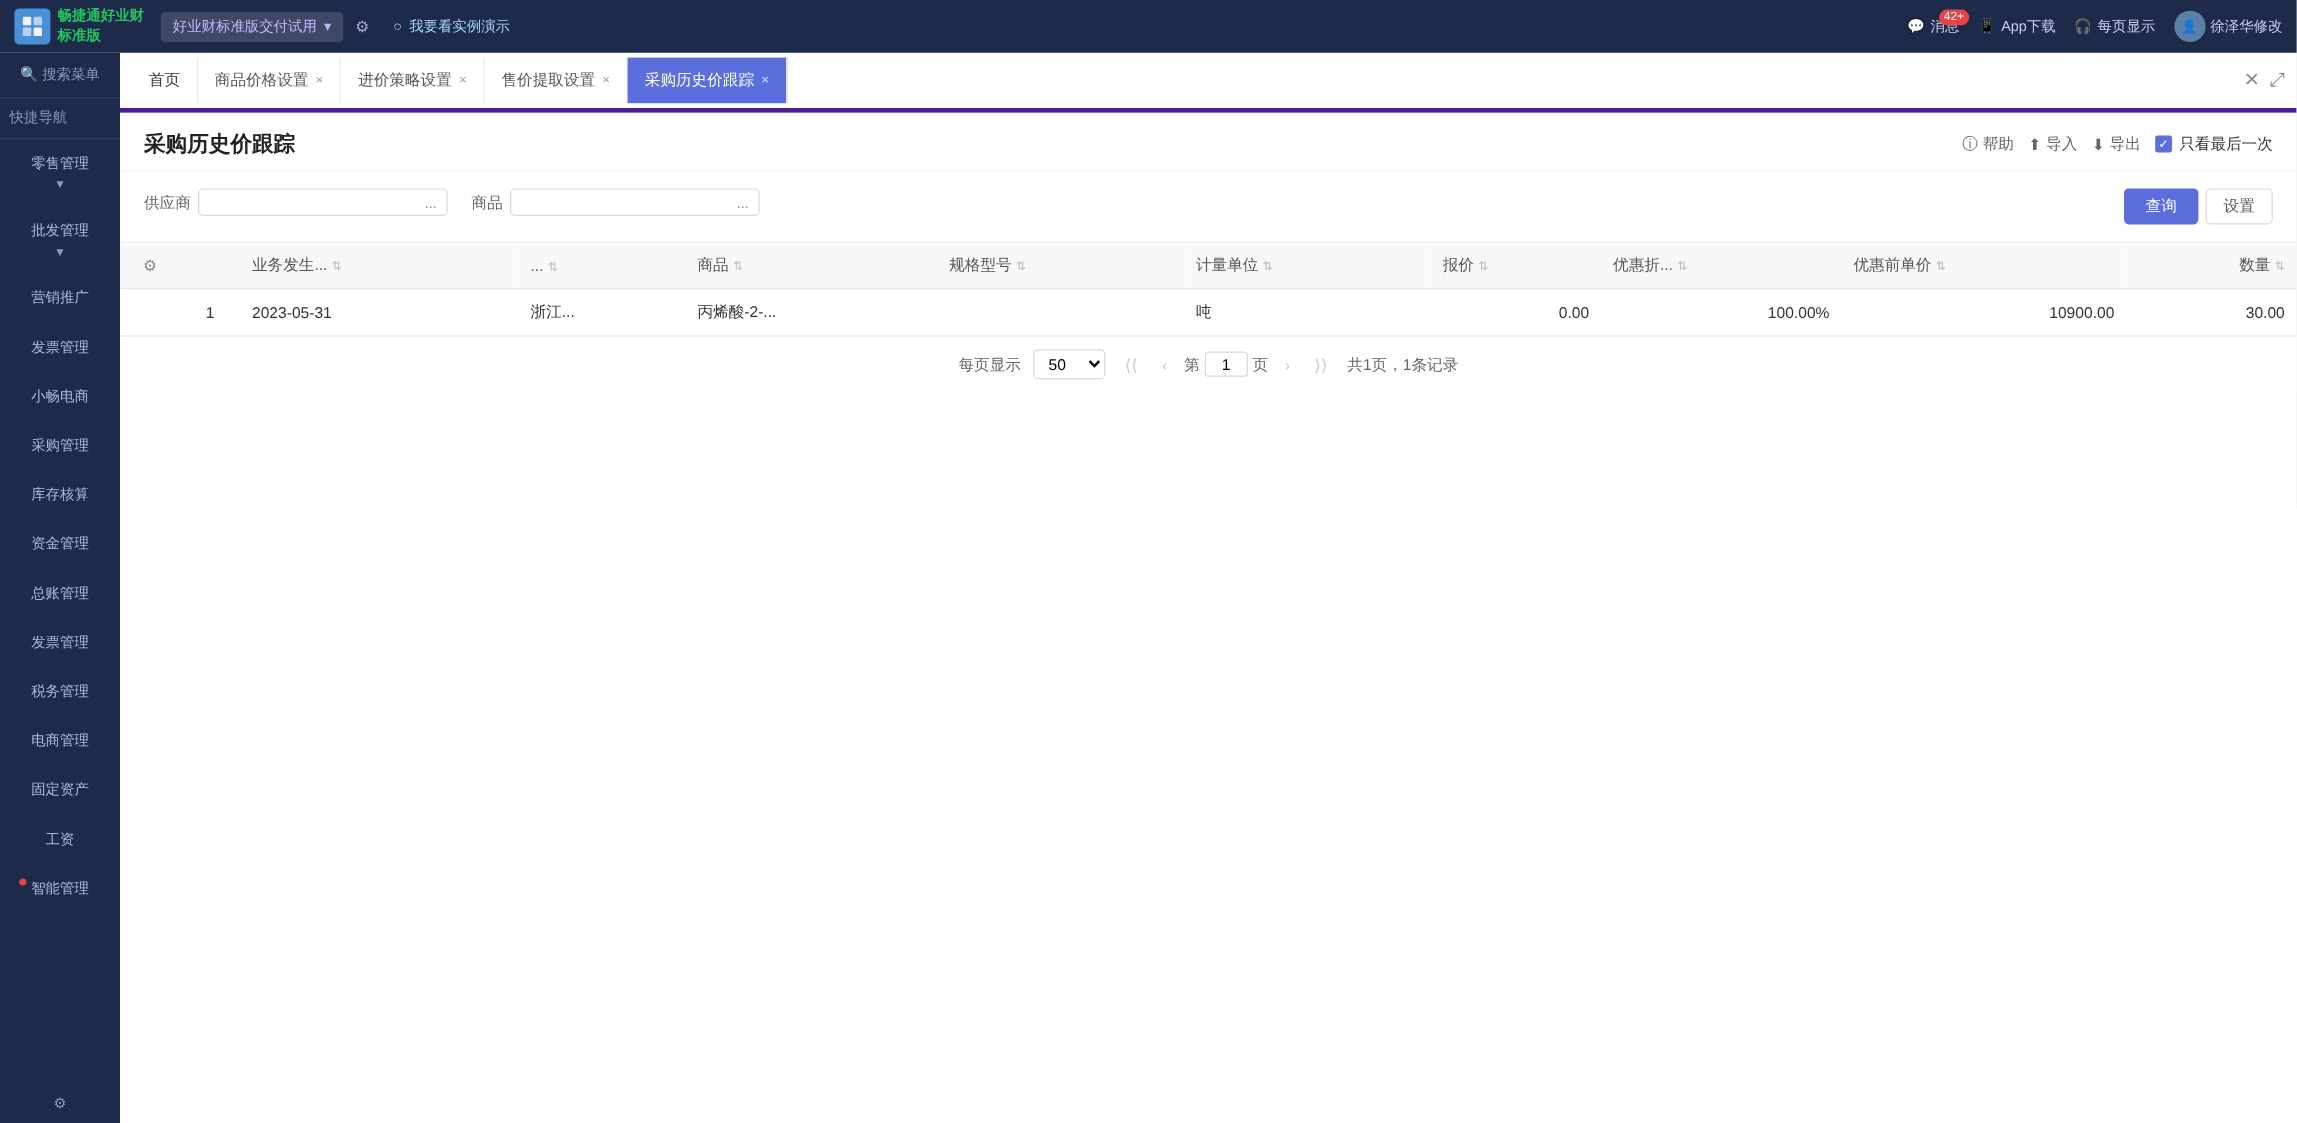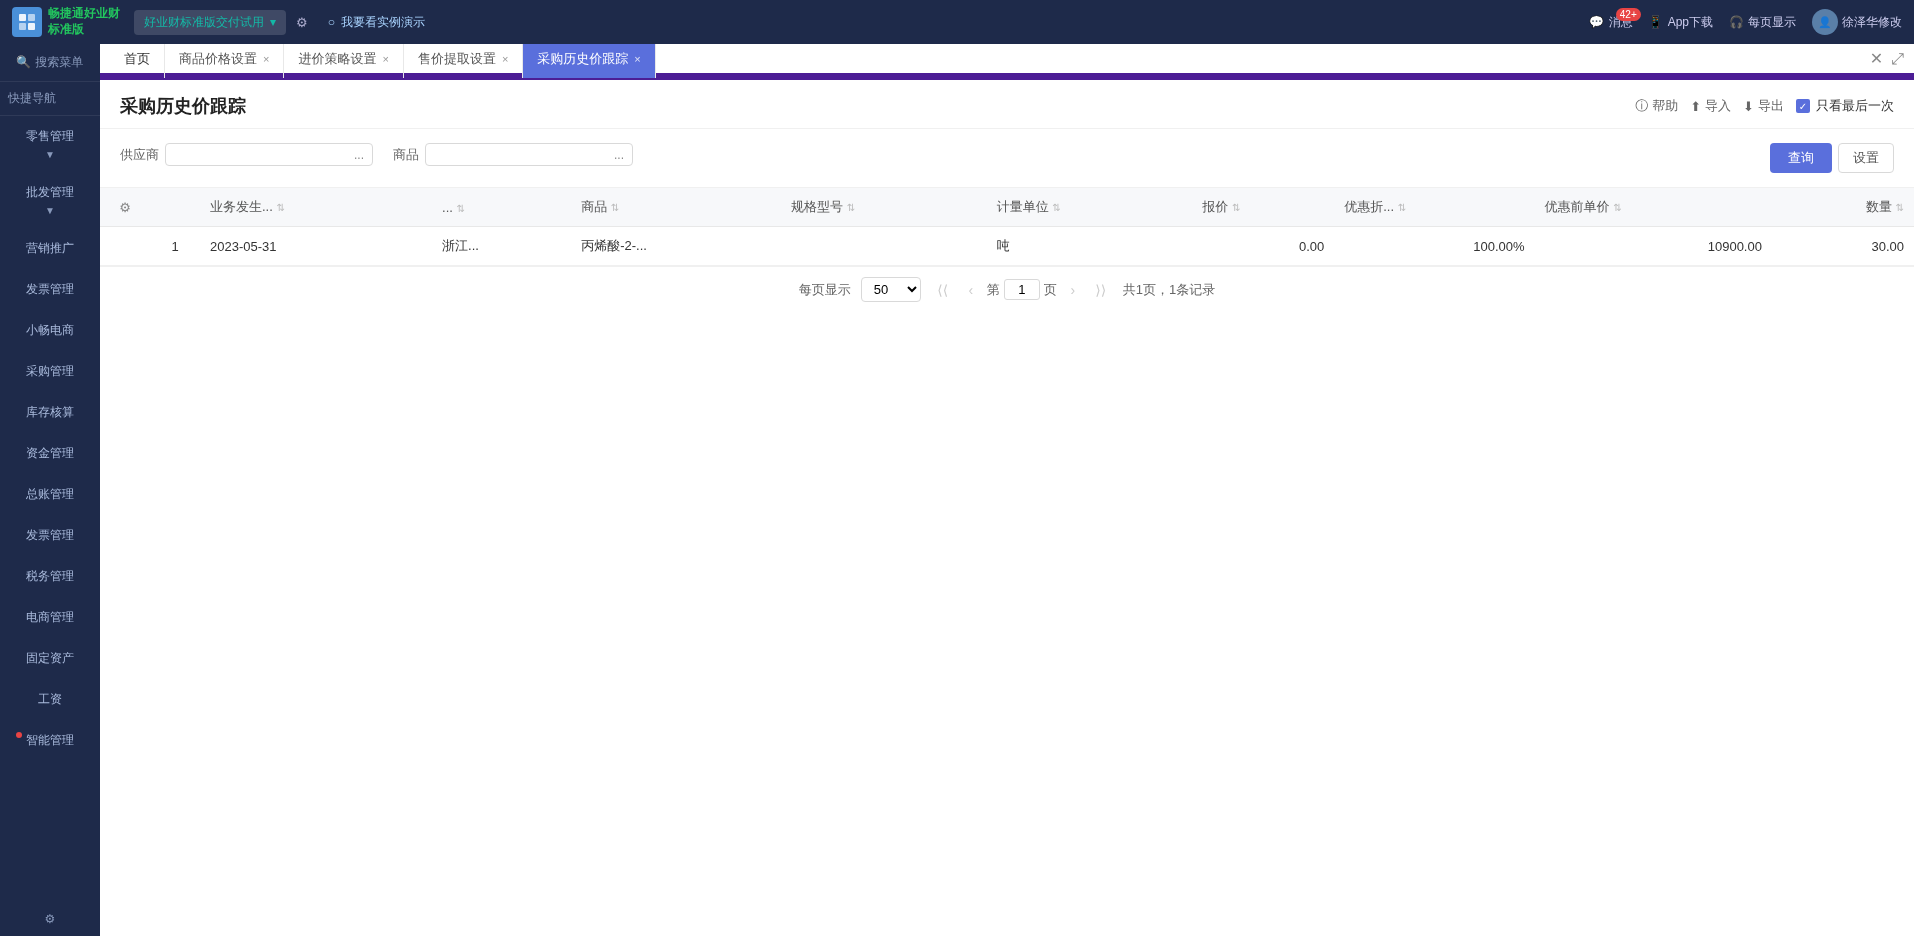--- a/index.html
+++ b/index.html
@@ -9,38 +9,38 @@
     .app-container { display: flex; flex-direction: column; height: 936px; width: 1914px; }
     .top-bar { display: flex; align-items: center; background: #1e2a4a; height: 44px; padding: 0 12px; gap: 10px; flex-shrink: 0; }
     .main-area { display: flex; flex: 1; overflow: hidden; }
     .sidebar { width: 100px; background: #1e2a4a; display: flex; flex-direction: column; flex-shrink: 0; }
     .content-area { flex: 1; display: flex; flex-direction: column; overflow: hidden; background: #f0f2f5; }
 
     
     .app-logo { display: flex; align-items: center; gap: 6px; color: #22c55e; font-size: 13px; font-weight: bold; min-width: 88px; }
     .app-logo-icon { width: 30px; height: 30px; background: #4a90d9; border-radius: 4px; display: flex; align-items: center; justify-content: center; color: #fff; font-size: 10px; flex-shrink: 0; }
     .app-logo-text { line-height: 1.3; font-size: 12px; }
-    .dropdown-selector { display: flex; align-items: center; background: rgba(255,255,255,0.15); border-radius: 4px; padding: 4px 10px; color: #14b8a6; font-size: 12px; gap: 6px; cursor: pointer; margin-left: 4px; }
+    .dropdown-selector { display: flex; align-items: center; background: rgba(255,255,255,0.15); border-radius: 4px; padding: 4px 10px; color: #c4b5fd; font-size: 12px; gap: 6px; cursor: pointer; margin-left: 4px; }
     .settings-icon-btn { color: #aac; cursor: pointer; display: flex; align-items: center; }
     .demo-btn { display: flex; align-items: center; gap: 6px; color: #aad4ff; font-size: 12px; cursor: pointer; margin-left: 10px; }
     .top-right { margin-left: auto; display: flex; align-items: center; gap: 16px; }
     .top-right-item { display: flex; align-items: center; gap: 4px; color: #cce; font-size: 12px; cursor: pointer; position: relative; }
     .badge { background: #e84444; color: #fff; font-size: 10px; border-radius: 8px; padding: 1px 4px; position: absolute; top: -6px; right: -8px; min-width: 16px; text-align: center; }
     .avatar-circle { width: 26px; height: 26px; background: #5a7fa8; border-radius: 50%; display: flex; align-items: center; justify-content: center; color: #fff; font-size: 11px; }
 
     
     .sidebar-search { padding: 10px 8px; color: #8899bb; font-size: 12px; text-align: center; cursor: pointer; border-bottom: 1px solid rgba(255,255,255,0.08); }
     .sidebar-quick { padding: 8px; color: #8899bb; font-size: 12px; cursor: pointer; border-bottom: 1px solid rgba(255,255,255,0.08); }
     .sidebar-item { padding: 12px 4px; text-align: center; color: #aabbdd; font-size: 12px; cursor: pointer; display: flex; flex-direction: column; align-items: center; gap: 4px; position: relative; }
     .sidebar-item .item-dot { width: 6px; height: 6px; background: #e84444; border-radius: 50%; position: absolute; left: 16px; top: 12px; }
     .sidebar-item .expand-arrow { font-size: 10px; color: #8899bb; }
     .sidebar-bottom { margin-top: auto; padding: 10px; text-align: center; color: #8899bb; font-size: 12px; cursor: pointer; }
 
     
-    .tab-bar { display: flex; align-items: center; background: #fff; border-bottom: 7px solid #4c1d95; padding: 0 10px; height: 36px; flex-shrink: 0; gap: 0; }
+    .tab-bar { display: flex; align-items: center; background: #fff; border-bottom: 4px solid #4c1d95; padding: 0 10px; height: 50px; flex-shrink: 0; gap: 0; }
     .tab { display: flex; align-items: center; padding: 0 14px; height: 38px; font-size: 13px; color: #555; cursor: pointer; border-right: 1px solid #e8e8e8; gap: 6px; white-space: nowrap; }
     .tab.home { color: #333; font-weight: 500; border-right: 1px solid #e8e8e8; }
     .tab.active { background: #5a6fdc; color: #fff; }
     .tab .close-x { color: #999; font-size: 11px; cursor: pointer; }
     .tab.active .close-x { color: rgba(255,255,255,0.8); }
     .tab-end-btns { margin-left: auto; display: flex; align-items: center; gap: 8px; }
     .tab-end-btn { color: #888; cursor: pointer; font-size: 16px; }
 
     
     .page-content { flex: 1; overflow-y: auto; background: #fff; margin: 0; }

